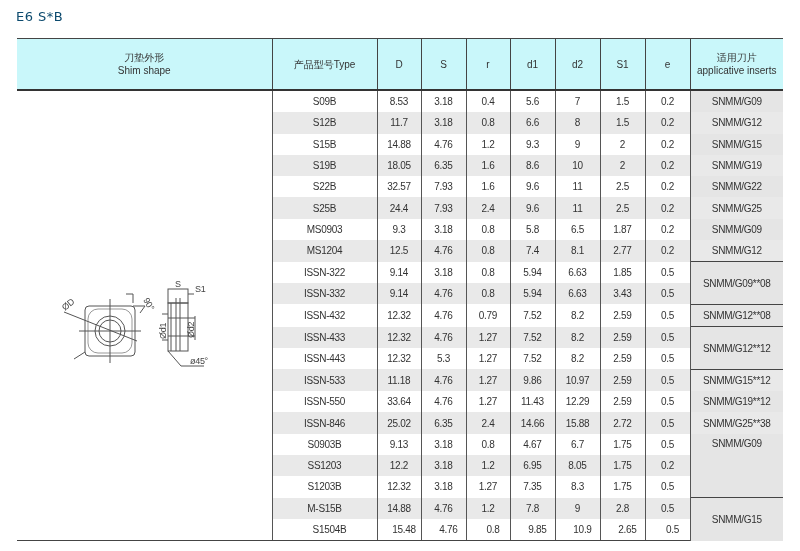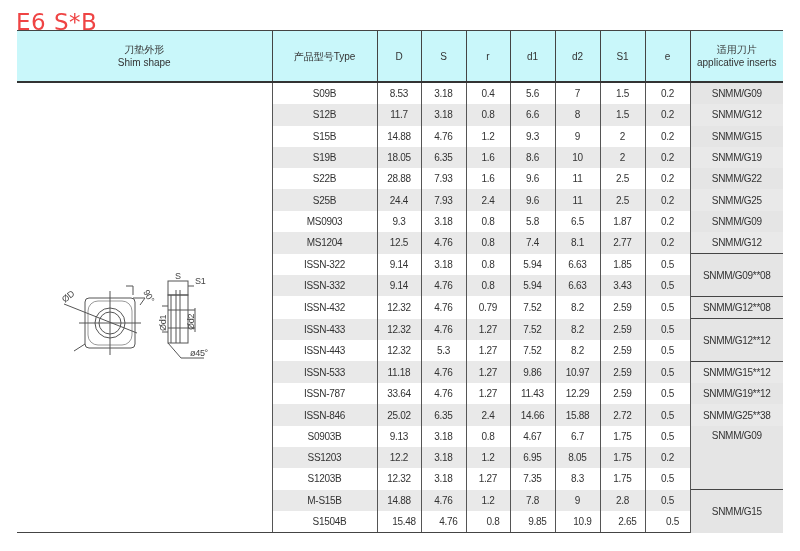--- a/index.html
+++ b/index.html
@@ -1,18 +1,18 @@
 <!DOCTYPE html>
 <html><head>
 <meta charset="utf-8">
 <style>
   html, body { margin:0; padding:0; background:#fff; }
   body { width:800px; height:551px; position:relative; overflow:hidden; font-family:"Liberation Sans", sans-serif; color:#333; }
-  .title { position:absolute; left:16px; top:9px; font-size:23px; font-weight:normal; color:#ef4444; letter-spacing:0.5px; font-family:"DejaVu Sans", sans-serif; }
-  table { position:absolute; left:17px; top:30px; border-collapse:collapse; table-layout:fixed; }
+  .title { position:absolute; left:16px; top:9px; font-size:13px; font-weight:normal; color:#0c4a6e; letter-spacing:0.5px; font-family:"DejaVu Sans", sans-serif; }
+  table { position:absolute; left:17px; top:38px; border-collapse:collapse; table-layout:fixed; }
   th { background:#c9f7fa; font-weight:normal; font-size:10px; color:#333; border-left:1.5px solid #444; border-top:1.5px solid #444; border-bottom:2px solid #333; height:50px; padding:0; text-align:center; line-height:13px; }
   th:first-child { border-left:none; }
   td { font-size:10px; color:#333; text-align:center; padding:0; height:21.3px; border-left:1.5px solid #555; letter-spacing:-0.3px; }
   tr.alt td.d { background:#e9e9e9; }
   td.shape { background:#fff; border-left:none; vertical-align:middle; }
   td.ins { background:#e5e5e5; }
   td.ins.bt { border-top:1.5px solid #444; }
   tbody tr:last-child td { border-bottom:1.5px solid #444;padding-left:10px; }
   td.shape { border-bottom:1.5px solid #444; }
   td.top { vertical-align:top; padding-top:4px; }
@@ -127,21 +127,21 @@
         <td class="d">6.35</td>
         <td class="d">1.6</td>
         <td class="d">8.6</td>
         <td class="d">10</td>
         <td class="d">2</td>
         <td class="d">0.2</td>
         <td class="ins d" rowspan="1">SNMM/G19</td>
       </tr>
       <tr>
         <td class="d">S22B</td>
-        <td class="d">28.88</td>
+        <td class="d">32.57</td>
         <td class="d">7.93</td>
         <td class="d">1.6</td>
         <td class="d">9.6</td>
         <td class="d">11</td>
         <td class="d">2.5</td>
         <td class="d">0.2</td>
         <td class="ins d" rowspan="1">SNMM/G22</td>
       </tr>
       <tr class="alt">
         <td class="d">S25B</td>
@@ -234,21 +234,21 @@
         <td class="d">11.18</td>
         <td class="d">4.76</td>
         <td class="d">1.27</td>
         <td class="d">9.86</td>
         <td class="d">10.97</td>
         <td class="d">2.59</td>
         <td class="d">0.5</td>
         <td class="ins d bt" rowspan="1">SNMM/G15**12</td>
       </tr>
       <tr>
-        <td class="d">ISSN-787</td>
+        <td class="d">ISSN-550</td>
         <td class="d">33.64</td>
         <td class="d">4.76</td>
         <td class="d">1.27</td>
         <td class="d">11.43</td>
         <td class="d">12.29</td>
         <td class="d">2.59</td>
         <td class="d">0.5</td>
         <td class="ins d" rowspan="1">SNMM/G19**12</td>
       </tr>
       <tr class="alt">

